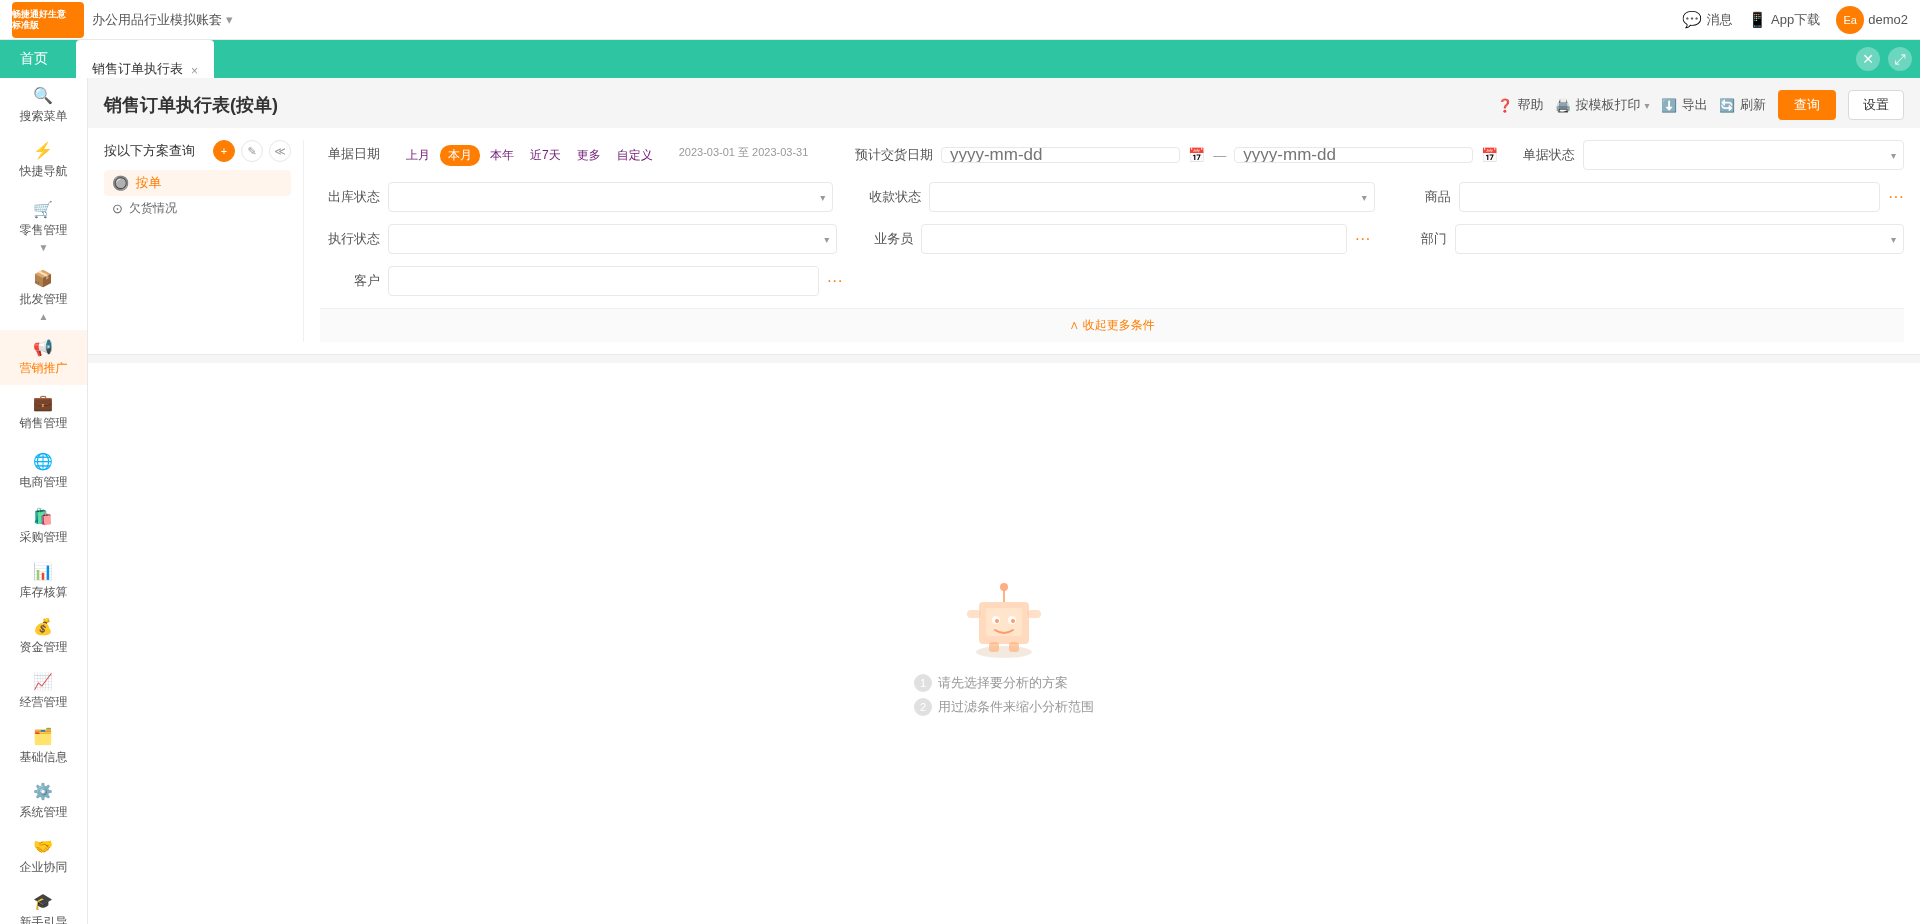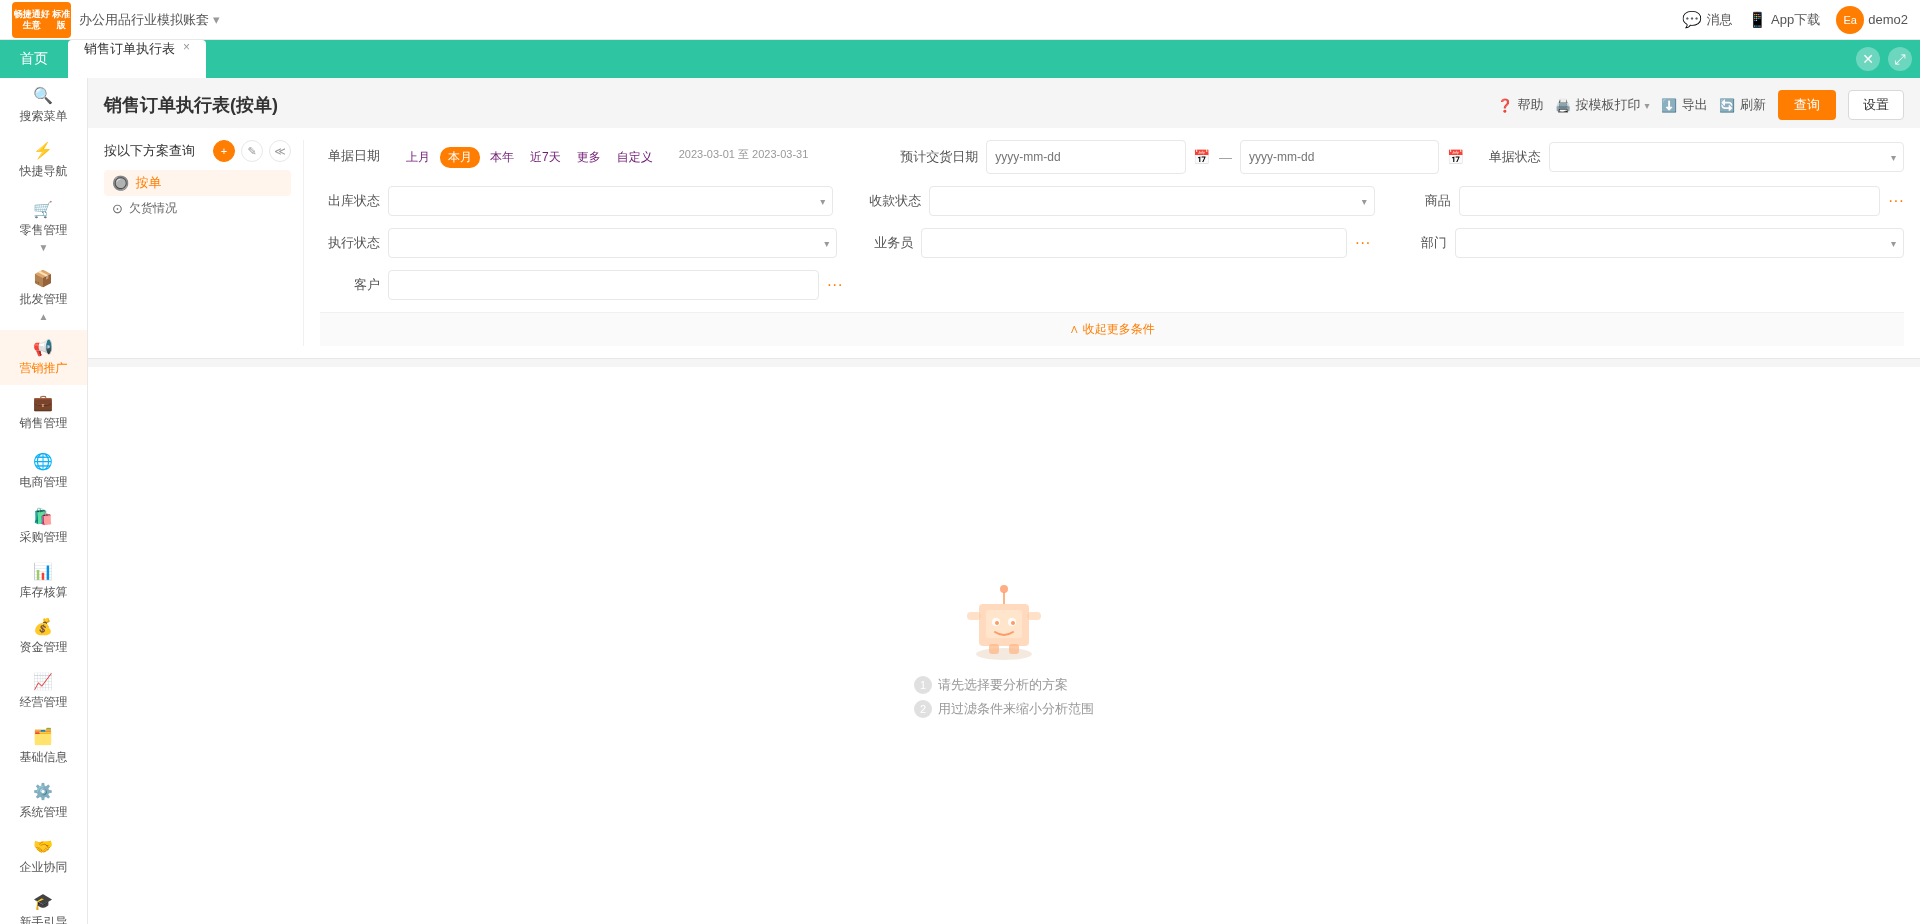--- a/index.html
+++ b/index.html
@@ -10,21 +10,21 @@
       height: 40px;
       background: #fff;
       display: flex;
       align-items: center;
       justify-content: space-between;
       padding: 0 12px;
       border-bottom: 1px solid #e8e8e8;
       flex-shrink: 0;
     }
     .top-bar-left { display: flex; align-items: center; gap: 8px; }
-    .logo-box { width: 59px; height: 36px; background: #ff7d00; border-radius: 4px; display: flex; flex-direction: row; align-items: center; justify-content: center; }
+    .logo-box { width: 72px; height: 36px; background: #ff7d00; border-radius: 4px; display: flex; flex-direction: column; align-items: flex-start; justify-content: center; }
     .logo-box .logo-text { color: #fff; font-size: 9px; font-weight: bold; line-height: 1.2; text-align: center; }
     .app-name-area { display: flex; align-items: center; gap: 4px; color: #555; font-size: 13px; }
     .top-bar-right { display: flex; align-items: center; gap: 16px; color: #555; font-size: 13px; }
     .top-bar-right .icon-btn { display: flex; align-items: center; gap: 4px; cursor: pointer; }
     .avatar { width: 28px; height: 28px; border-radius: 50%; background: #ff7d00; display: flex; align-items: center; justify-content: center; color: #fff; font-size: 11px; overflow: hidden; }
 
     
     .tab-bar {
       height: 38px;
       background: #2dc5a2;
@@ -39,28 +39,28 @@
       display: flex;
       align-items: center;
       color: #fff;
       font-size: 14px;
       cursor: pointer;
     }
     .tab-item {
       height: 38px;
       padding: 0 16px;
       display: flex;
-      align-items: flex-start;
+      align-items: flex-end;
       background: #fff;
       color: #333;
       font-size: 13px;
       cursor: pointer;
       gap: 8px;
       border-radius: 4px 4px 0 0;
-      margin-left: 0;
+      margin-left: 8px;
     }
     .tab-close { color: #999; font-size: 12px; cursor: pointer; }
     .tab-bar-actions { margin-left: auto; display: flex; align-items: center; gap: 8px; padding-right: 8px; }
     .tab-bar-actions .icon-circle { width: 24px; height: 24px; border-radius: 50%; background: rgba(255,255,255,0.3); display: flex; align-items: center; justify-content: center; color: #fff; cursor: pointer; font-size: 14px; }
 
     
     .main-layout { display: flex; flex: 1; overflow: hidden; }
 
     
     .sidebar { width: 88px; background: #fff; border-right: 1px solid #e8e8e8; display: flex; flex-direction: column; overflow-y: auto; flex-shrink: 0; }
@@ -91,21 +91,21 @@
     .filter-plan-item { display: flex; align-items: center; gap: 6px; padding: 4px 8px; border-radius: 4px; cursor: pointer; color: #ff7d00; background: #fff5ec; font-size: 13px; }
     .filter-plan-sub { display: flex; align-items: center; gap: 6px; padding: 4px 8px; color: #666; font-size: 12px; cursor: pointer; }
 
     .filter-main { flex: 1; padding-left: 16px; }
     .filter-row { display: flex; gap: 16px; margin-bottom: 12px; align-items: center; }
     .filter-label { color: #555; font-size: 13px; white-space: nowrap; min-width: 60px; text-align: right; }
     .filter-input { flex: 1; height: 30px; border: 1px solid #e8e8e8; border-radius: 4px; padding: 0 8px; font-size: 13px; color: #333; background: #fff; outline: none; }
     .filter-select { flex: 1; height: 30px; border: 1px solid #e8e8e8; border-radius: 4px; padding: 0 8px; font-size: 13px; color: #333; background: #fff; outline: none; appearance: none; cursor: pointer; }
     .filter-select-wrap { position: relative; flex: 1; display: flex; align-items: center; }
     .filter-select-wrap .arrow-down { position: absolute; right: 8px; top: 50%; transform: translateY(-50%); color: #999; font-size: 10px; pointer-events: none; }
-    .date-input { height: 34px; border: 1px solid #e8e8e8; border-radius: 4px; padding: 0 8px; font-size: 12px; color: #999; background: #fff; outline: none; flex: 1; }
+    .date-input { height: 16px; border: 1px solid #e8e8e8; border-radius: 4px; padding: 0 8px; font-size: 17px; color: #999; background: #fff; outline: none; flex: 1; }
     .date-separator { color: #999; }
     .date-cal-icon { color: #ff7d00; font-size: 14px; cursor: pointer; }
     .date-tabs { display: flex; gap: 4px; margin-left: 4px; }
     .date-tab { padding: 2px 6px; font-size: 12px; color: #701a75; cursor: pointer; border-radius: 2px; }
     .date-tab.active { background: #ff7d00; color: #fff; border-radius: 10px; padding: 2px 8px; }
     .date-range-text { font-size: 11px; color: #999; margin-left: 4px; }
     .filter-dots { color: #ff7d00; cursor: pointer; font-size: 16px; }
 
     .collapse-bar { text-align: center; padding: 8px 0; color: #ff7d00; font-size: 12px; cursor: pointer; background: #fafafa; border-top: 1px solid #f0f0f0; margin-top: 4px; }
 

